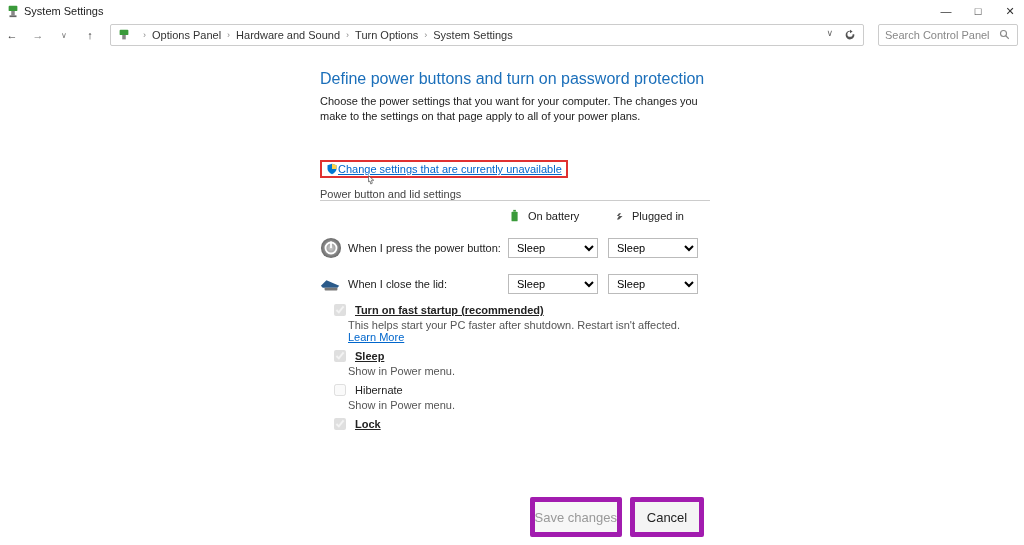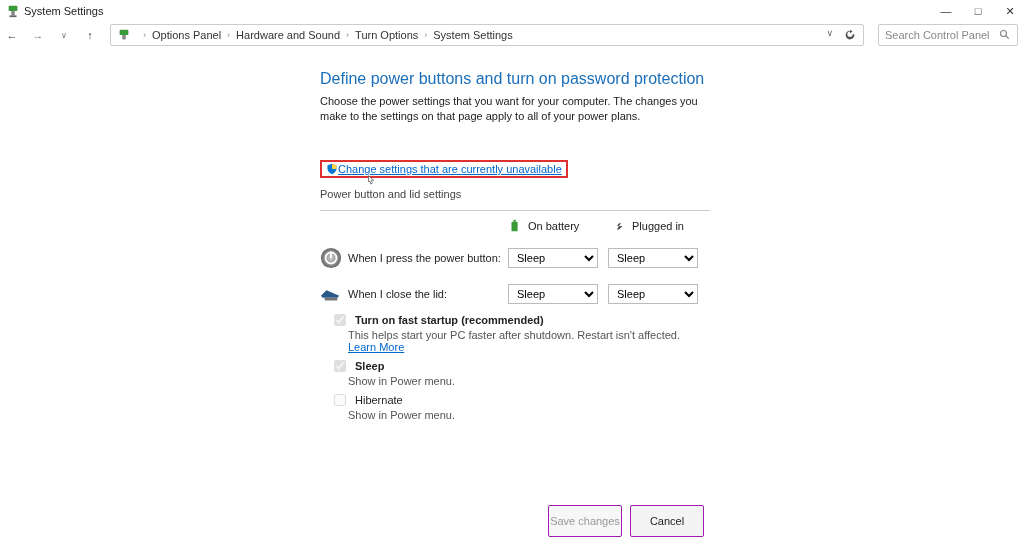--- a/index.html
+++ b/index.html
@@ -86,21 +86,21 @@
   .highlight-box .shield { width:12px; height:12px; }
   .highlight-box a { color:#0066cc; text-decoration:underline; font-size:11px; }
   .cursor-pointer {
     position:absolute; left:42px; top:12px; width:12px; height:14px;
   }
 
   .section-caption {
     font-size:11px; color:#444;
     border-bottom:1px solid #ccc;
     margin-top:10px;
-    padding-bottom:10px;
+    padding-bottom:0;
   }
 
   
   .col-headers { display:flex; align-items:center; margin-top:8px; }
   .col-headers .spacer { width:188px; }
   .col-headers .col { width:98px; display:flex; align-items:center; gap:6px; font-size:11px; }
   .col-headers .col svg { width:14px; height:14px; }
 
   
   .setting-row { display:flex; align-items:center; margin-top:14px; }
@@ -115,34 +115,34 @@
     margin-right:10px;
   }
 
   
   .shutdown-list { margin-top:6px; }
   .shutdown-item { margin:4px 0 2px 10px; }
   .shutdown-item .top { display:flex; align-items:center; gap:6px; }
   .shutdown-item input[type=checkbox] { width:12px; height:12px; accent-color:#888; }
   .shutdown-item input[type=checkbox]:disabled { opacity:0.7; }
   .shutdown-item .lbl { font-size:11px; }
-  .shutdown-item .lbl b { font-weight:600; }
+  .shutdown-item .lbl b { font-weight:600;text-decoration:underline; }
   .shutdown-item .sub { margin-left:18px; font-size:11px; color:#555; }
   .shutdown-item .sub a { color:#0066cc; }
 
   
   .bottom-bar {
     position:absolute; bottom:8px; left:0; right:0;
     display:flex; justify-content:flex-end;
     padding-right:320px; gap:8px;
   }
   .btn {
-    min-width:74px; height:32px;
-    border:1px solid #a21caf; background:#f4f4f4;
-    font-size:11px;
+    min-width:74px; height:40px;
+    border:5px solid #a21caf; background:#f4f4f4;
+    font-size:13px;
     display:flex; align-items:center; justify-content:center;
     border-radius:2px;
   }
   .btn.disabled { color:#999; background:#f7f7f7; }
 </style>
 </head>
 <body>
 
 <div class="titlebar">
   <svg class="app-icon" viewBox="0 0 16 16">
@@ -290,20 +290,24 @@
 
       <div class="shutdown-item">
         <div class="top">
           <input type="checkbox" disabled="" style="">
           <span class="lbl">Hibernate</span>
         </div>
         <div class="sub">Show in Power menu.</div>
       </div>
 
       <div class="shutdown-item">
+        <div class="top">
+          <input type="checkbox" disabled="" checked="" style="">
+          <span class="lbl"><b>Lock</b></span>
+        </div>
       </div>
 
     </div>
   </div>
 </div>
 
 <div class="bottom-bar">
   <div class="btn disabled">Save changes</div>
   <div class="btn">Cancel</div>
 </div>

